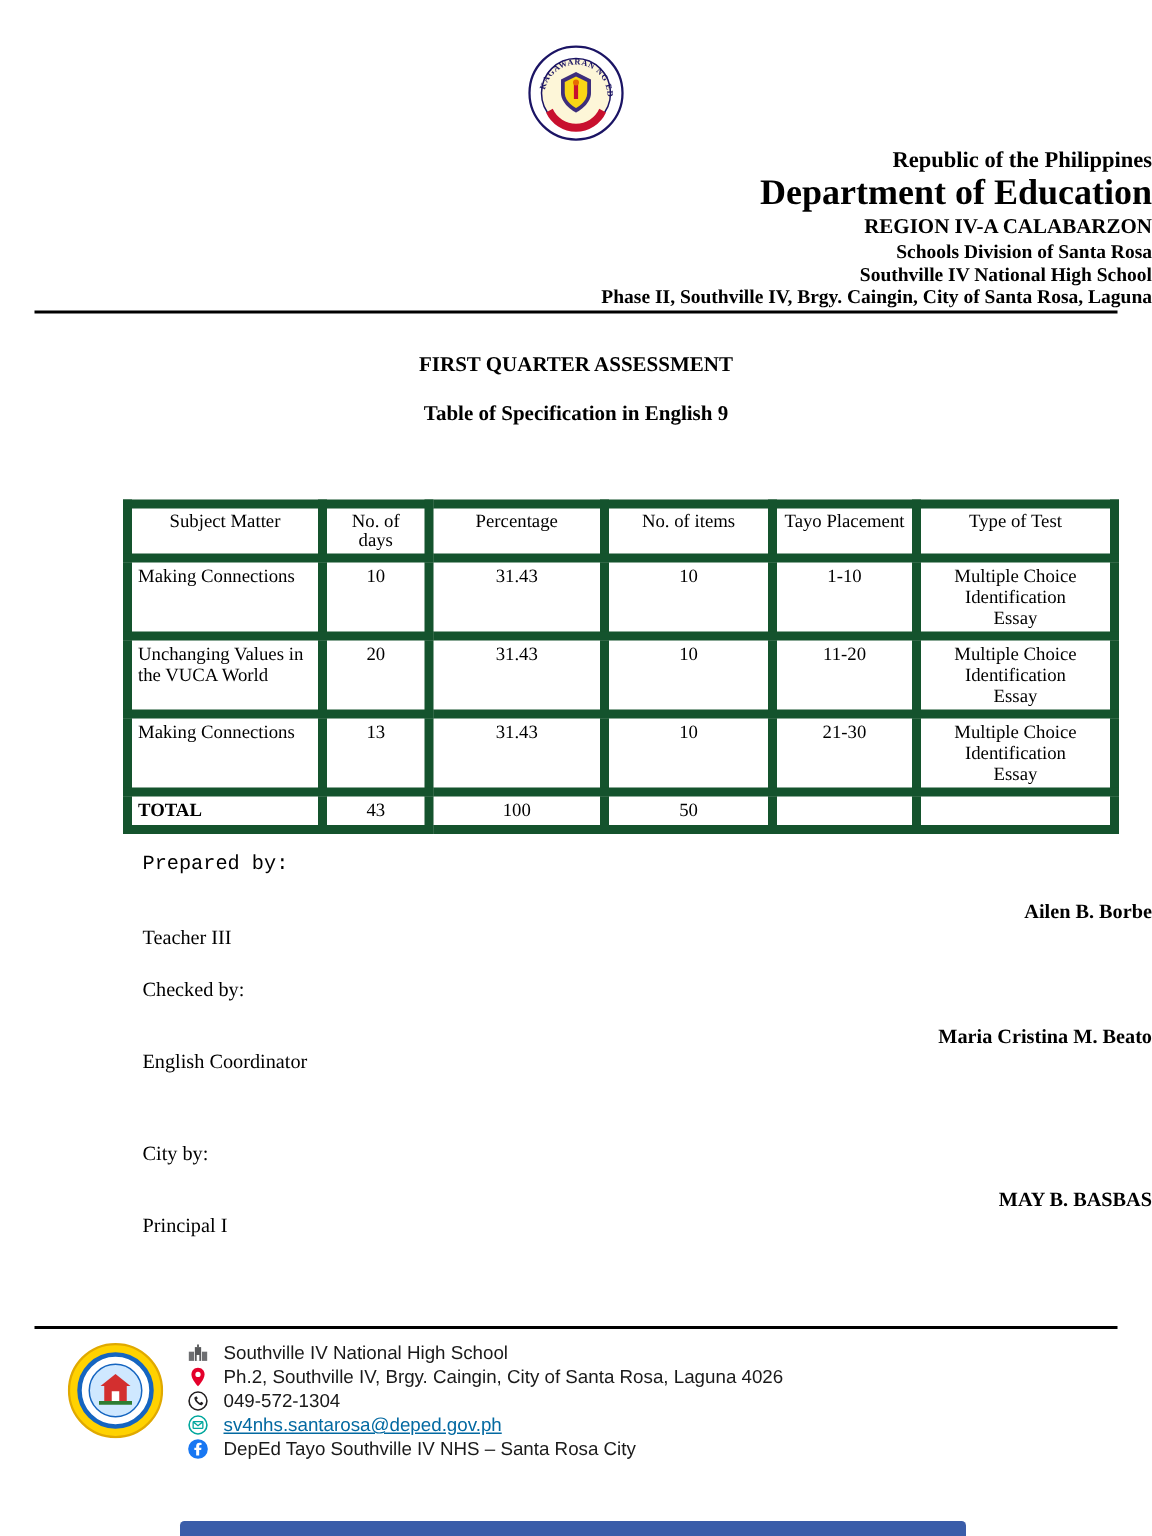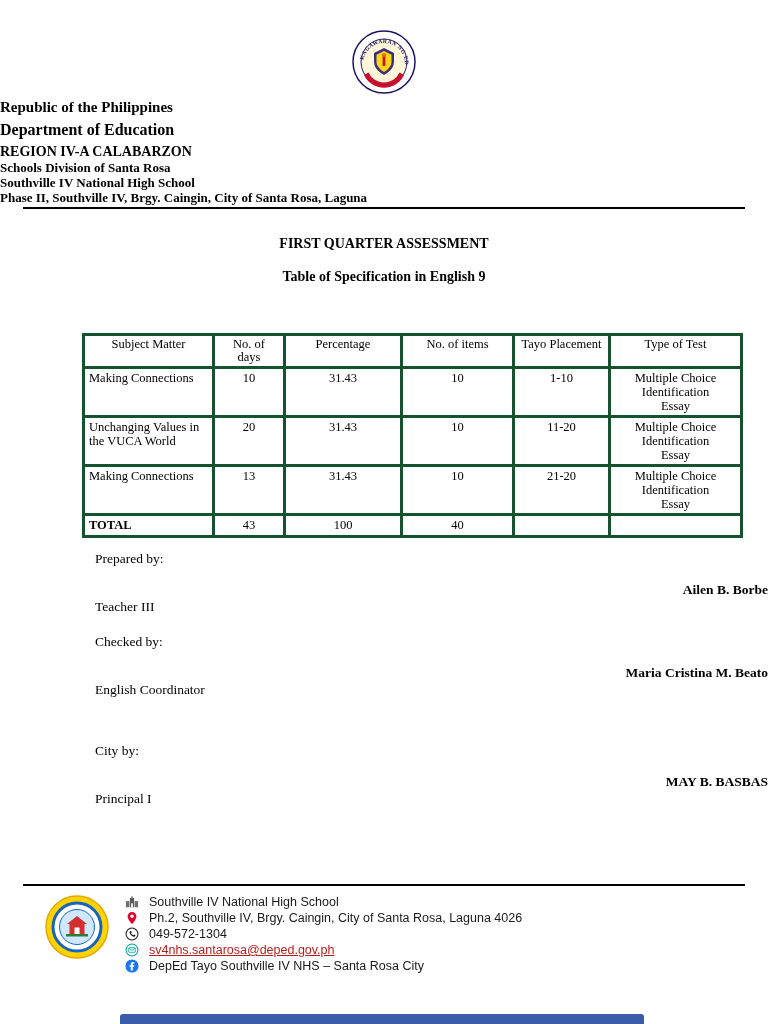--- a/index.html
+++ b/index.html
@@ -4,55 +4,55 @@
 <style>
   * { margin:0; padding:0; box-sizing:border-box; }
   html,body { background:#ffffff; }
   .page {
     position:relative; width:768px; height:1024px; margin:0 auto;
     background:#ffffff; color:#000;
     font-family:"Liberation Serif", serif; overflow:hidden;
   }
   
   .seal { width:64px; height:64px; margin:30px auto 4px; display:block; }
-  .hdr { text-align:left; font-weight:bold; }
+  .hdr { text-align:right; font-weight:bold; }
   .hdr-republic { font-size:15px; line-height:18px; }
-  .hdr-dept     { font-size:16px; line-height:27px; }
+  .hdr-dept     { font-size:24px; line-height:27px; }
   .hdr-region   { font-size:14px; line-height:17px; }
   .hdr-sub      { font-size:13px; line-height:15px; }
   .header-rule  { border:none; border-top:2px solid #000; margin:2px 23px 0 23px; }
   
   .doc-title    { text-align:center; font-weight:bold; font-size:14px; margin-top:26px; line-height:17px; }
   .doc-subtitle { text-align:center; font-weight:bold; font-size:14px; margin-top:16px; line-height:17px; }
   
   table.tos { border-collapse:collapse; margin:48px 0 0 82px; width:658px; font-size:12.5px; table-layout:fixed; }
-  .tos th, .tos td { border:3px solid #14532d; padding:2px 4px; vertical-align:top; text-align:center; }
+  .tos th, .tos td { border:6px solid #14532d; padding:2px 4px; vertical-align:top; text-align:center; }
   .tos th { font-weight:normal; line-height:13px; white-space:pre-line; }
   .tos td { line-height:14px; }
   .tos td.subject { text-align:left;margin-top:35px; }
   .tos td.type { white-space:pre-line; }
   .tos tr.total-row td { line-height:15px; }
   .tos td.total-label { font-weight:bold; text-align:left; }
   
   .sig-section { margin-left:95px; font-size:13.5px; line-height:17px; }
-  .sig-label-prepared { margin-top:12px; }
+  .sig-label-prepared { margin-top:12px;font-family:Liberation Mono, monospace; }
   .sig-label-checked  { margin-top:18px; }
   .sig-label-noted    { margin-top:44px; }
   .sig-name { font-weight:bold; margin-top:14px;text-align:right; }
   .sig-title { }
   
   .footer { position:absolute; left:0; top:884px; width:768px; font-family:"Liberation Sans", sans-serif; }
   .footer-rule { border:none; border-top:2px solid #000; margin:0 23px 7px 23px; }
   .footer-body { display:flex; margin-left:45px; }
   .footer-logo { width:64px; height:64px; margin-right:16px; margin-top:2px; flex:0 0 64px; }
   .footer-list { font-size:12.5px; color:#1a1a1a; padding-top:1px; }
   .footer-item { display:flex; align-items:center; height:16px; }
   .footer-icon { width:14px; height:14px; flex:0 0 14px; margin-right:10px; display:flex; align-items:center; justify-content:center; }
   .footer-icon svg { width:14px; height:14px; display:block; }
-  .footer-link { color:#b91c1c; text-decoration:underline; cursor:pointer; }
+  .footer-link { color:#0369a1; text-decoration:underline; cursor:pointer; }
   
   .bottom-bar { position:absolute; left:120px; bottom:0; width:524px; height:10px; background:#3a5da9; border-radius:3px 3px 0 0; }
 </style>
 </head>
 <body>
 
 <div class="page">
 
   <div class="seal">
     <svg viewBox="0 0 64 64">
@@ -124,30 +124,30 @@
         <td>11-20</td>
         <td class="type">Multiple Choice
 Identification
 Essay</td>
       </tr>
       <tr>
         <td class="subject">Making Connections</td>
         <td>13</td>
         <td>31.43</td>
         <td>10</td>
-        <td>21-20</td>
+        <td>21-30</td>
         <td class="type">Multiple Choice
 Identification
 Essay</td>
       </tr>
       <tr class="total-row">
         <td class="total-label">TOTAL</td>
         <td>43</td>
         <td>100</td>
-        <td>40</td>
+        <td>50</td>
         <td></td>
         <td></td>
       </tr>
     </tbody>
   </table>
 
   <div class="sig-section">
     <div class="sig-label sig-label-prepared">Prepared by:</div>
     <div class="sig-name">Ailen B. Borbe</div>
     <div class="sig-title">Teacher III</div>

